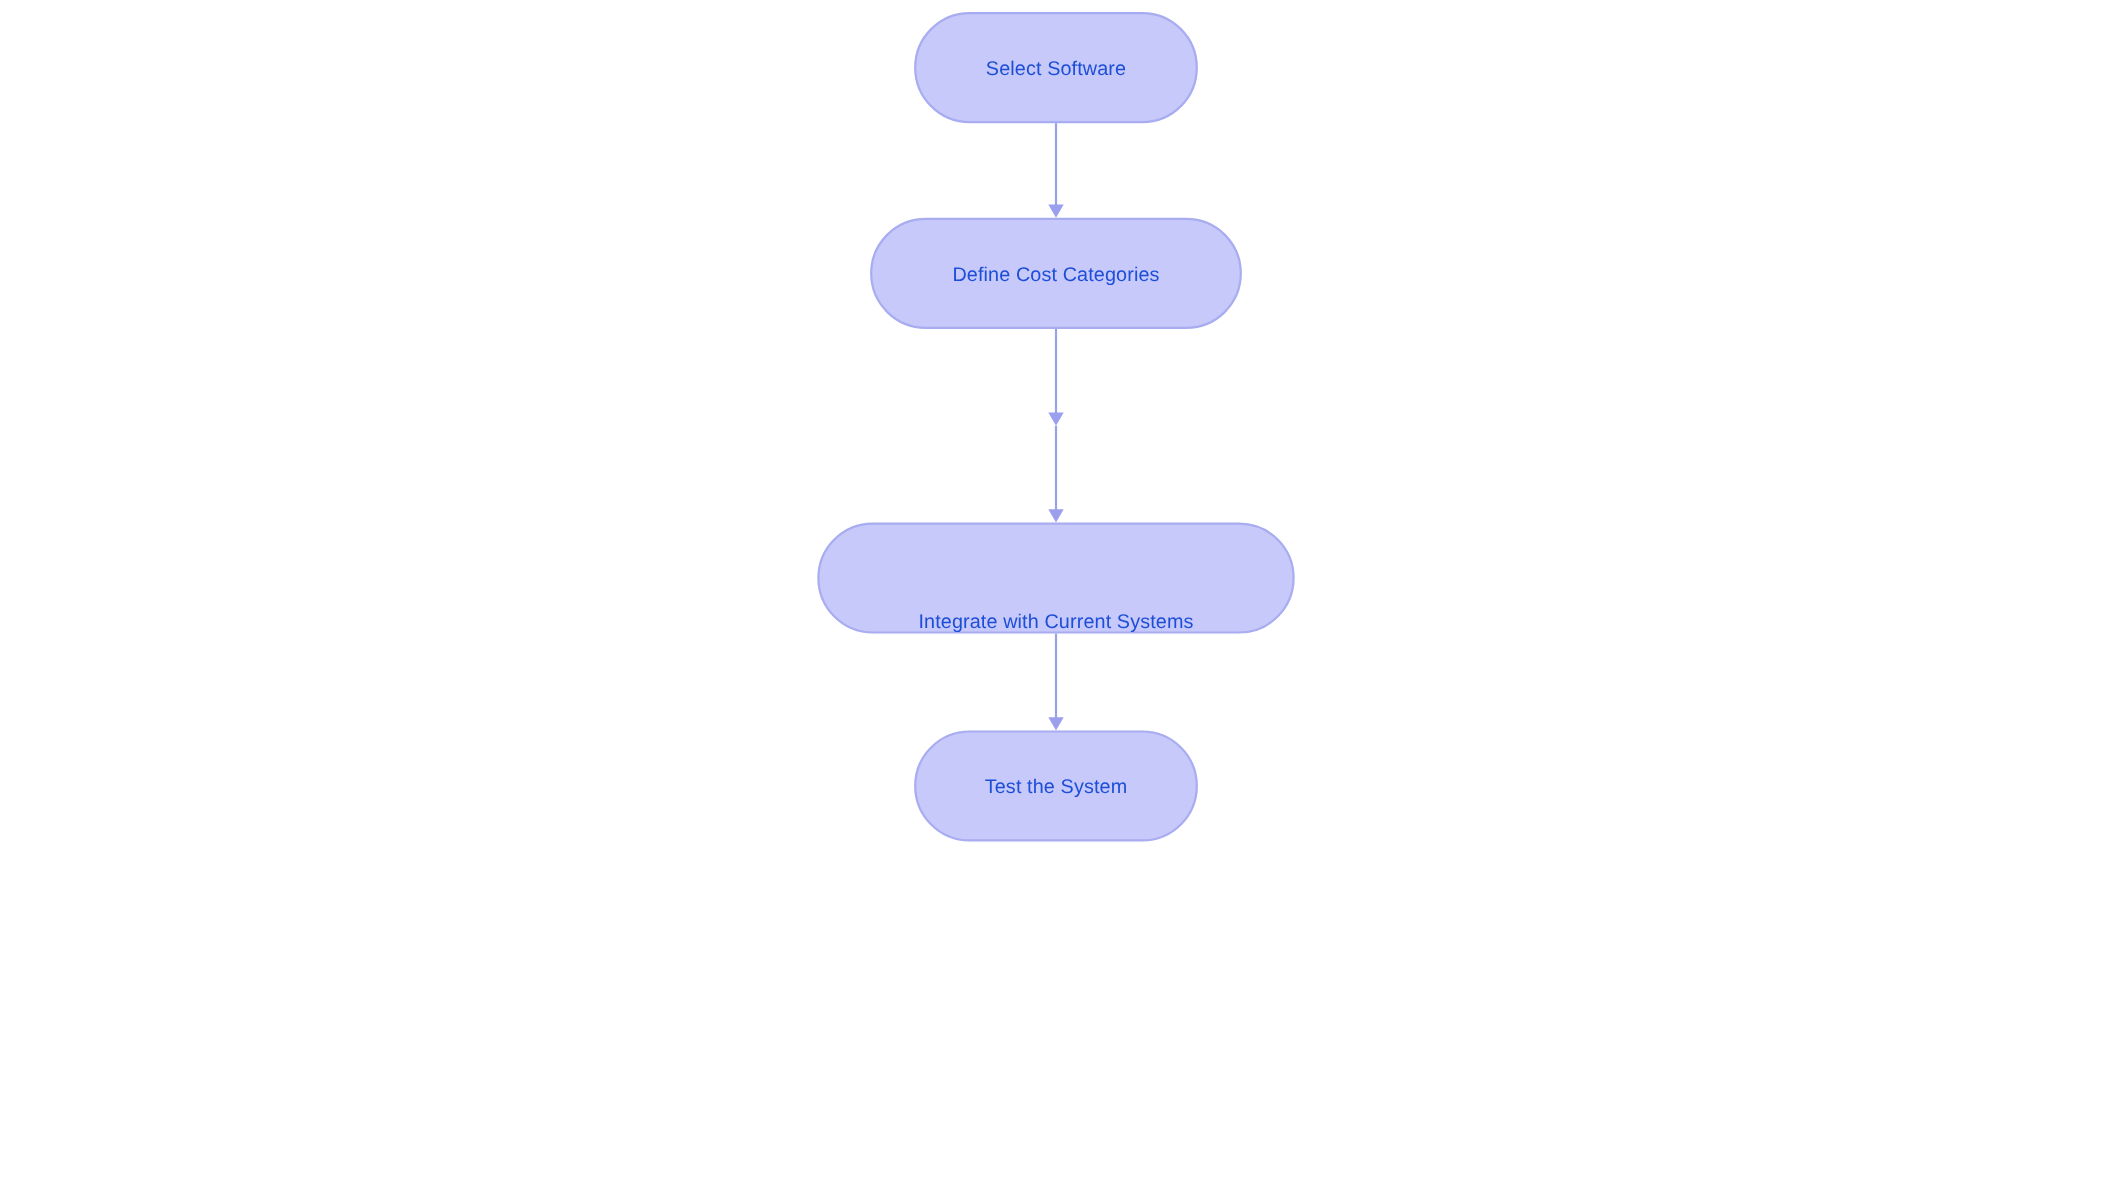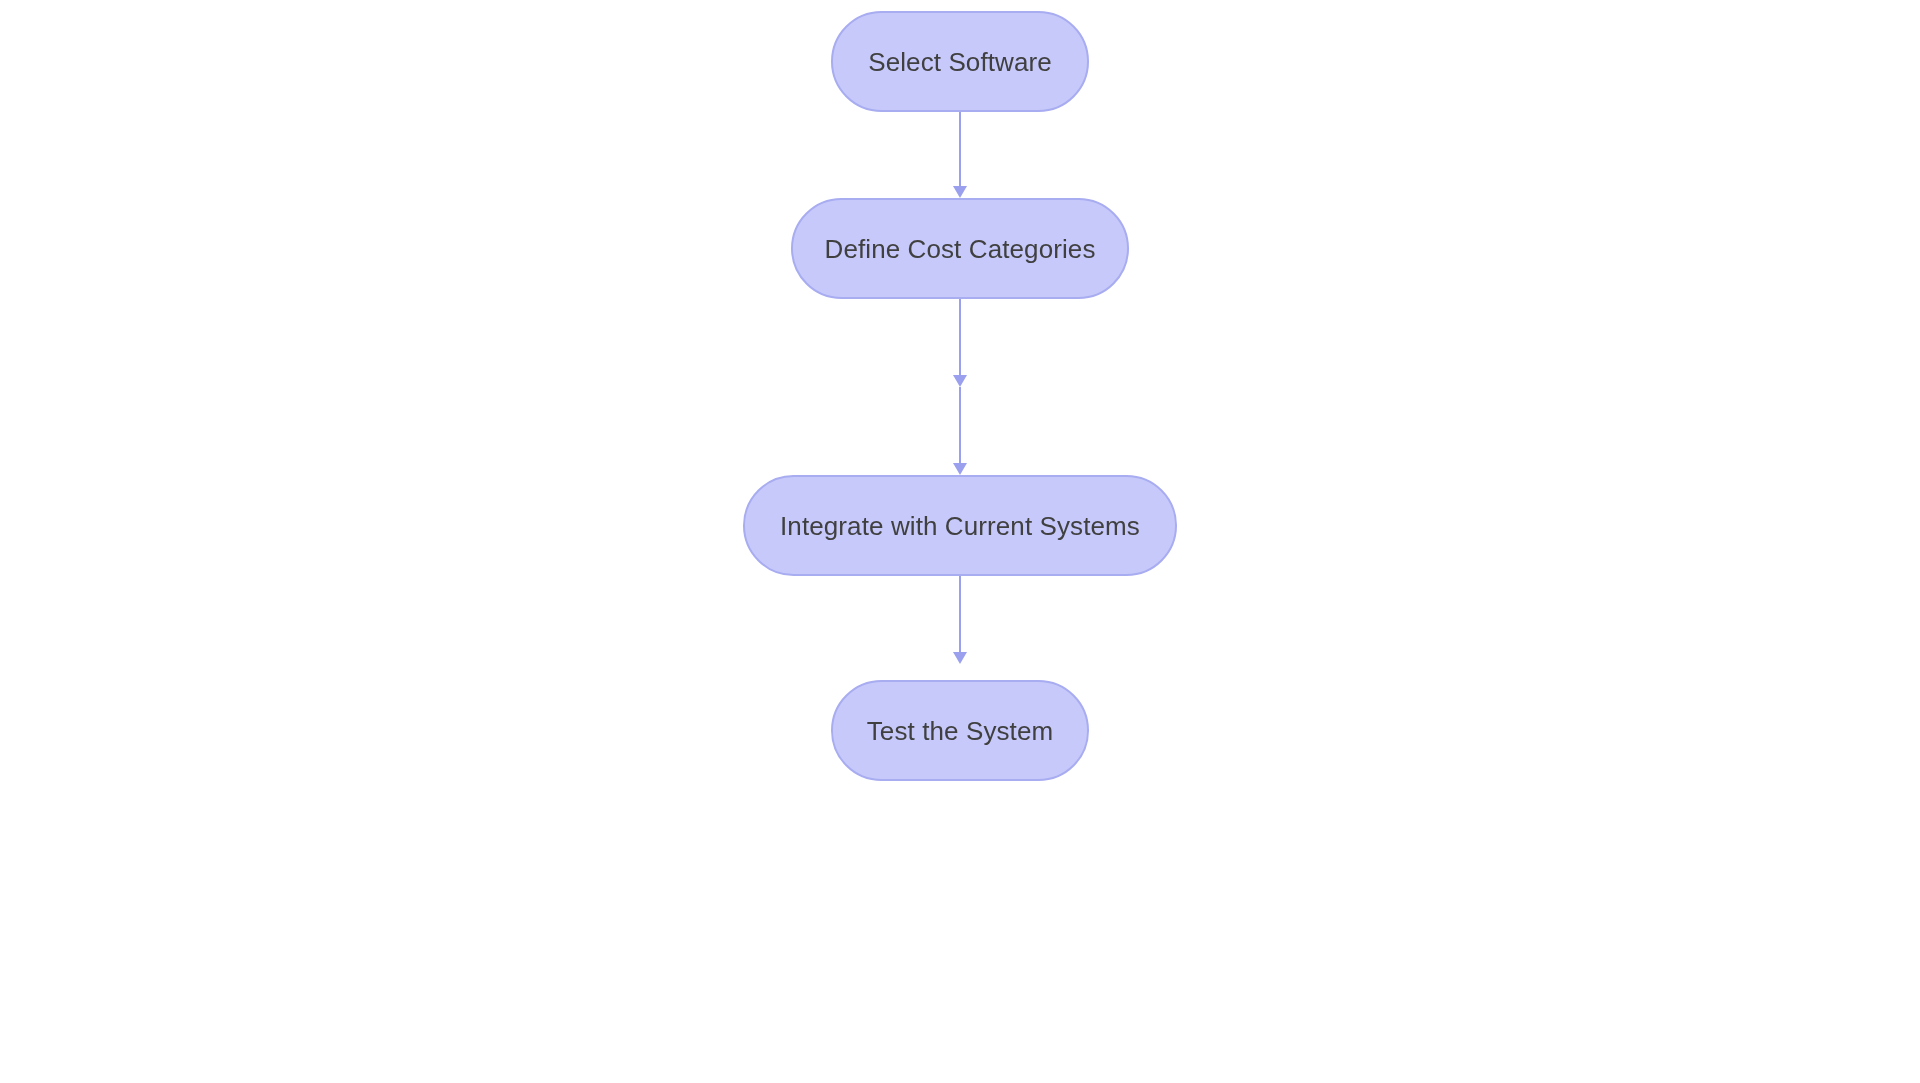--- a/index.html
+++ b/index.html
@@ -44,35 +44,35 @@
     border-radius: 56px;
     background: #c6c9fa;
     border: 2px solid #a8acf0;
     display: flex;
     align-items: center;
     justify-content: center;
     flex: 0 0 auto;
     cursor: default;
   }
   .node-label {
-    color: #404040;
-    font-size: 26px;
+    color: #1d4ed8;
+    font-size: 18px;
     font-weight: 400;
     line-height: 1;
     letter-spacing: 0.1px;
     white-space: nowrap;
     font-family: "Liberation Sans", sans-serif;
   }
 
   
   .node.w-1 { width: 258px; }
   .node.w-2 { width: 338px; }
   .node.w-3 { width: 250px; }
-  .node.w-4 { width: 434px; }
-  .node.w-5 { width: 258px; margin-top: 16px; }
+  .node.w-4 { width: 434px; align-items: flex-end; }
+  .node.w-5 { width: 258px; }
 
   
   .connector {
     position: relative;
     width: 14px;
     flex: 0 0 auto;
     display: flex;
     flex-direction: column;
     align-items: center;
   }

